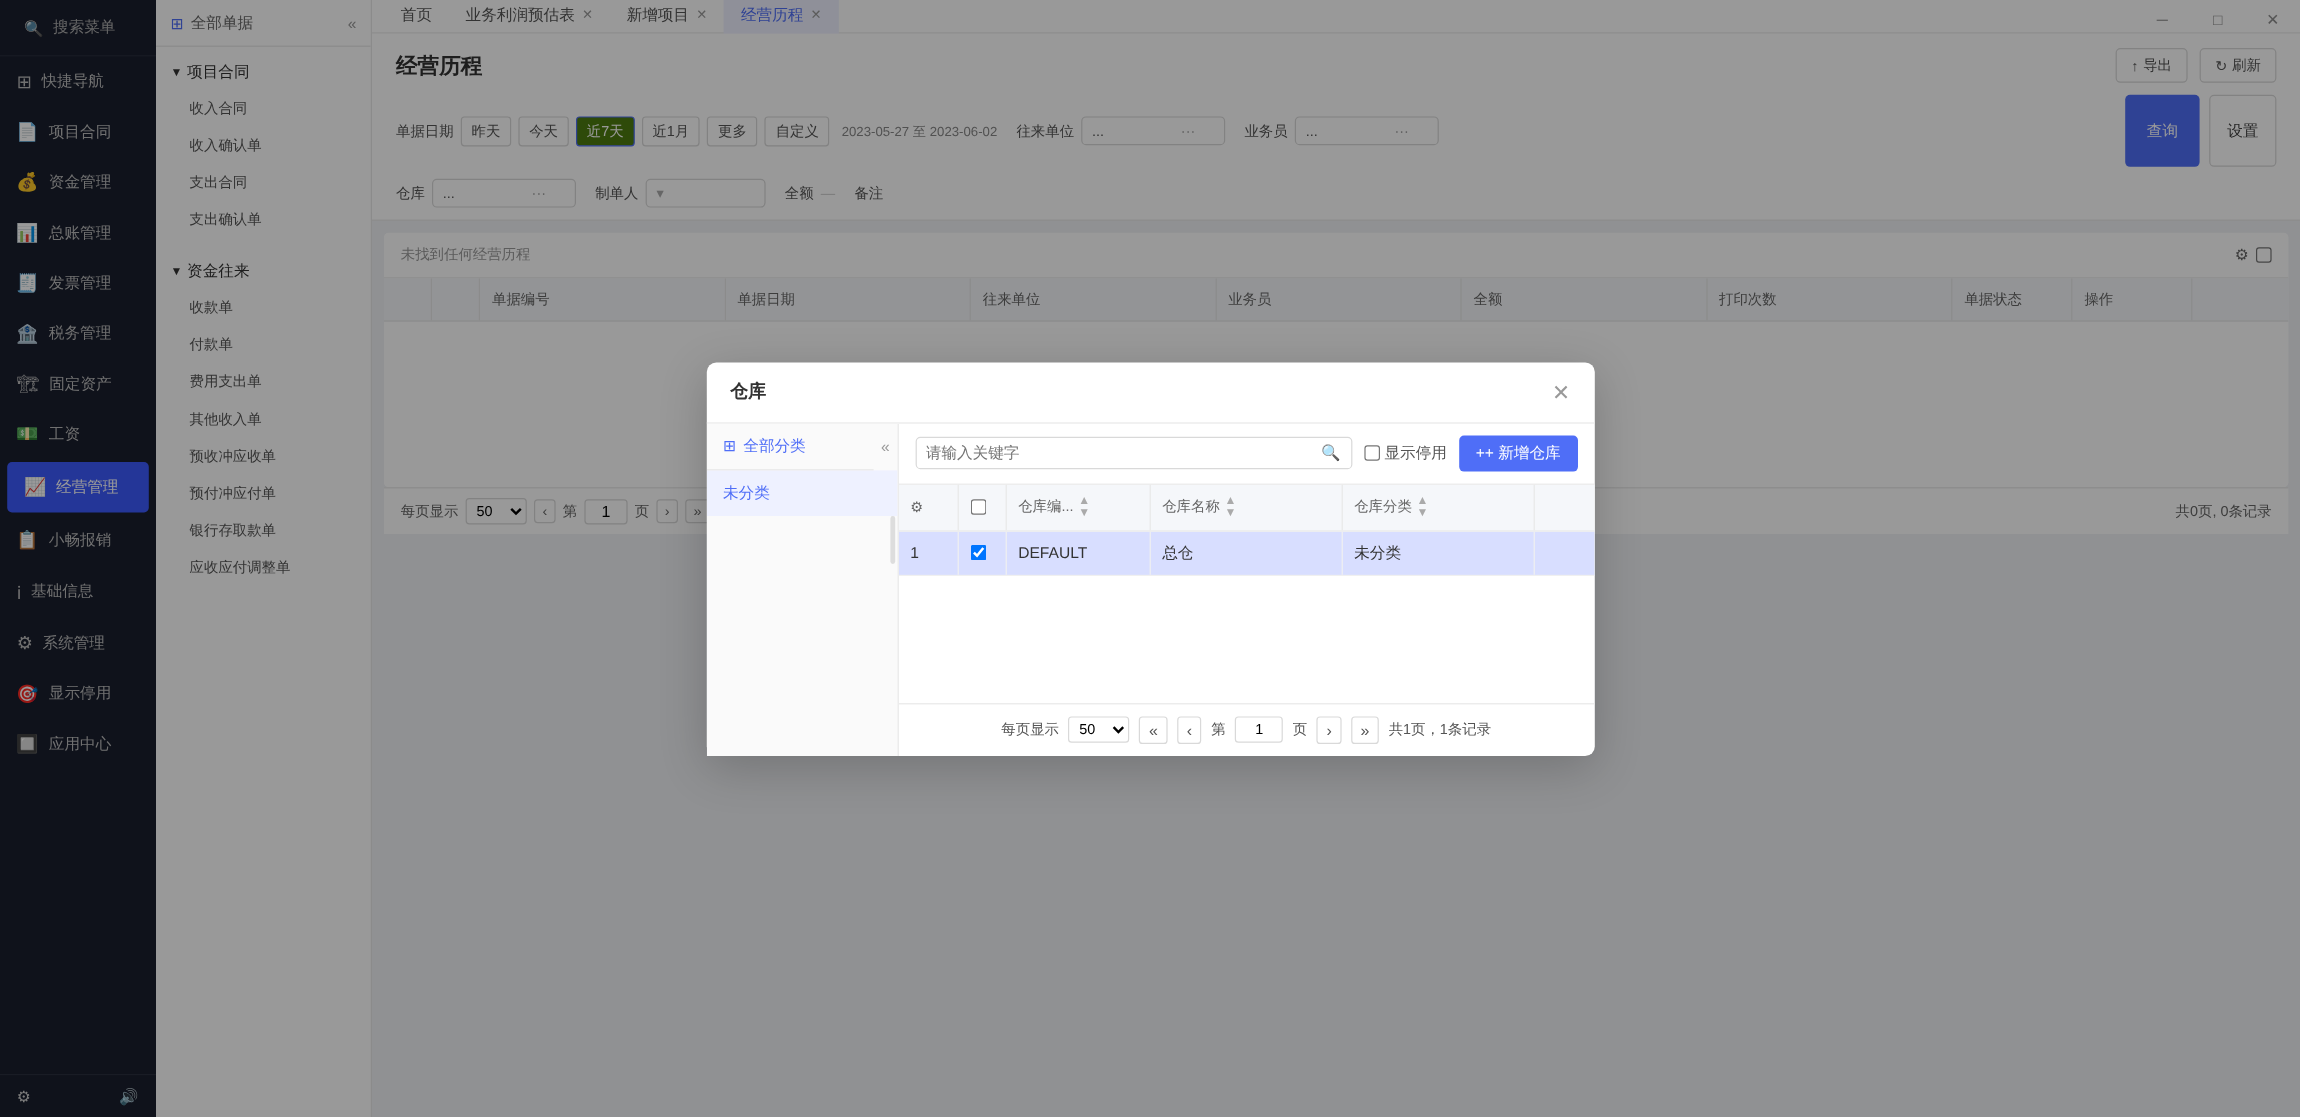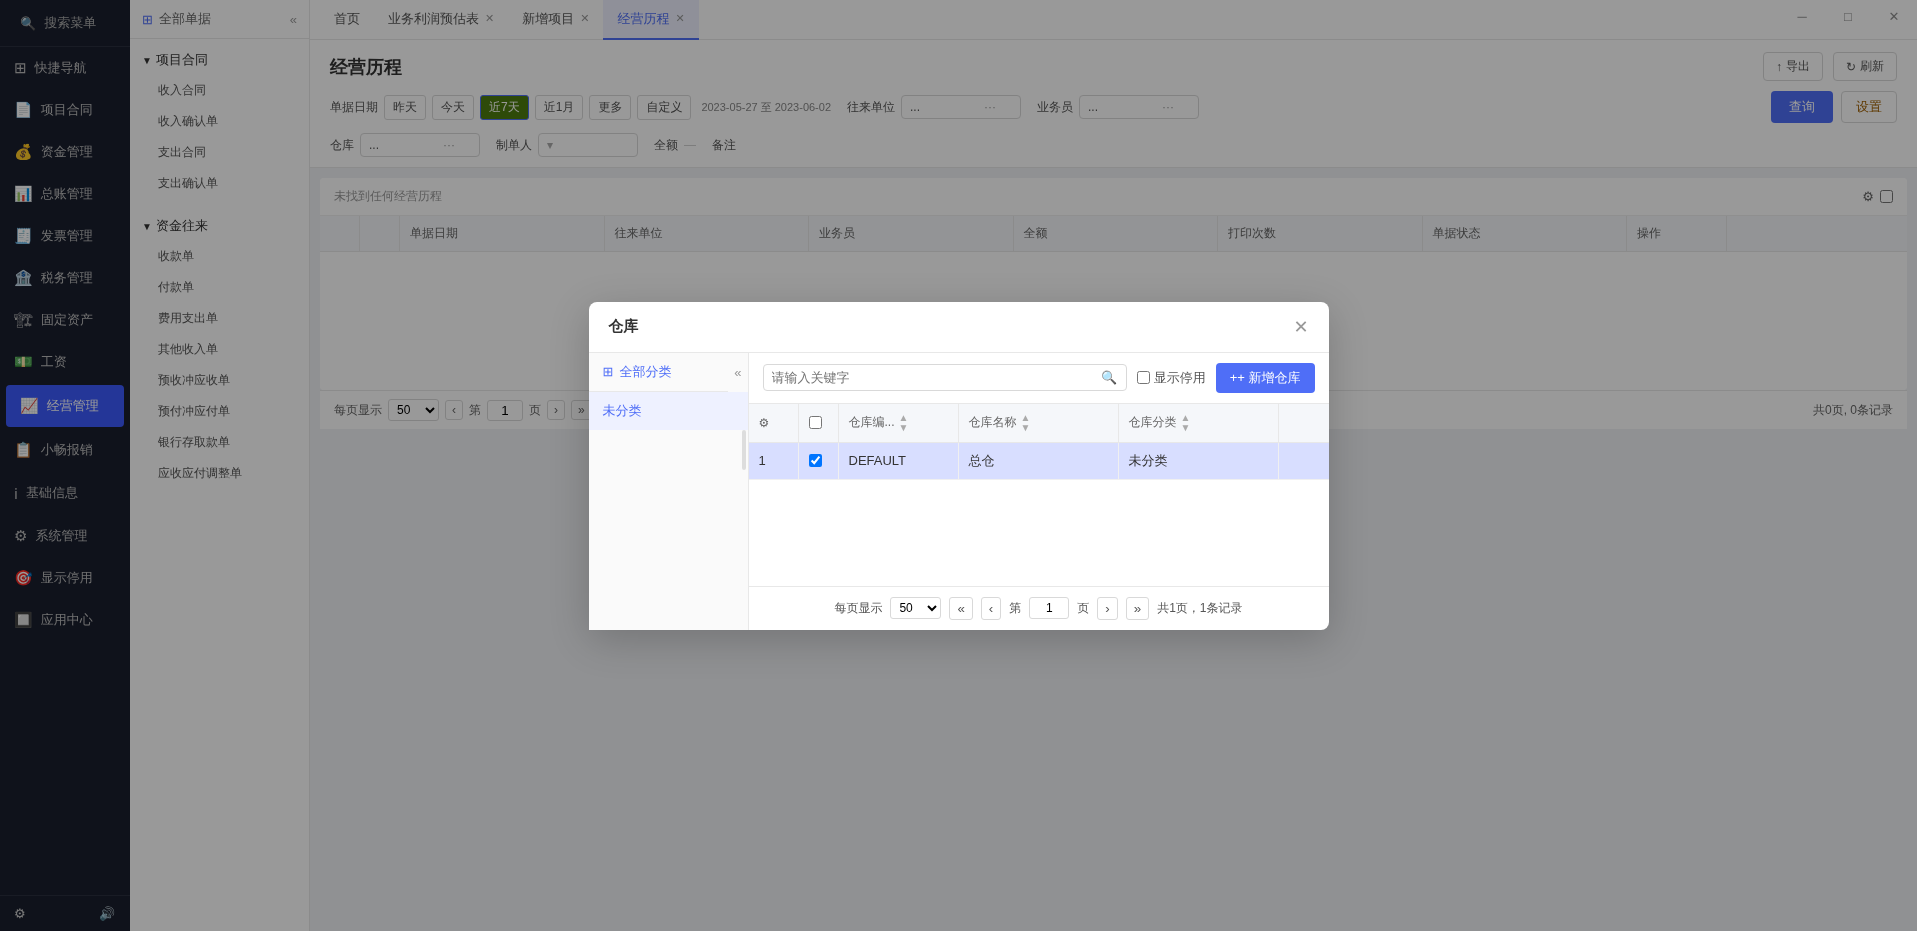--- a/index.html
+++ b/index.html
@@ -36,21 +36,21 @@
       padding: 7px 12px 7px 28px; color: #555; cursor: pointer; font-size: 12px;
     }
 
     
     .main-area {
       position: fixed; left: 310px; top: 0; right: 0; height: 100%; background: #f0f2f5; display: flex; flex-direction: column;
     }
 
     
     .tabs-bar {
-      background: #fff; display: flex; align-items: center; border-bottom: 1px solid #e8e8e8; padding: 0 10px; height: 40px; flex-shrink: 0;
+      background: #fff; display: flex; align-items: center; border-bottom: 1px solid #e8e8e8; padding: 0 10px; height: 28px; flex-shrink: 0;
     }
     .tab {
       padding: 0 14px; height: 40px; display: flex; align-items: center; cursor: pointer; font-size: 13px; color: #555; border-bottom: 2px solid transparent; white-space: nowrap;
     }
     .tab.active { color: #4f6ef7; border-bottom: 2px solid #4f6ef7; background: #eef1ff; }
     .tab .close { margin-left: 6px; font-size: 11px; color: #999; cursor: pointer; }
 
     
     .content-header {
       background: #fff; padding: 12px 20px 0; border-bottom: 1px solid #e8e8e8; flex-shrink: 0;
@@ -67,21 +67,21 @@
     .filter-label { color: #555; font-size: 12px; white-space: nowrap; }
     .date-btn { padding: 3px 8px; border-radius: 3px; border: 1px solid #d9d9d9; cursor: pointer; font-size: 12px; background: #fff; color: #555; }
     .date-btn.active { background: #4d7c0f; color: #fff; border-color: #4f6ef7; }
     .date-range { font-size: 11px; color: #888; margin-left: 4px; }
     .filter-select { border: 1px solid #d9d9d9; padding: 4px 24px 4px 8px; border-radius: 4px; font-size: 12px; color: #555; min-width: 120px; cursor: pointer; display: flex; align-items: center; justify-content: space-between; background: #fff; }
     .filter-select .dots { color: #999; margin-left: 4px; }
 
     .filter-row2 { display: flex; align-items: center; gap: 16px; padding-bottom: 10px; }
 
     .btn-query { background: #4f6ef7; color: #fff; border: none; padding: 6px 18px; border-radius: 4px; cursor: pointer; font-size: 13px; }
-    .btn-settings { background: #fff; border: 1px solid #d9d9d9; color: #a16207; padding: 6px 14px; border-radius: 4px; cursor: pointer; font-size: 13px; }
+    .btn-settings { background: #fff; border: 1px solid #d9d9d9; color: #404040; padding: 20px 14px; border-radius: 4px; cursor: pointer; font-size: 13px; }
 
     
     .content-body { flex: 1; overflow: auto; padding: 10px; }
 
     .table-toolbar { background: #fff; padding: 10px 14px; display: flex; align-items: center; justify-content: space-between; border-bottom: 1px solid #eee; }
     .table-container { background: #fff; border-radius: 4px; overflow: hidden; }
     .no-data { padding: 60px; text-align: center; color: #999; font-size: 14px; background: #fff; }
     .bottom-bar { background: #fff; padding: 8px 14px; display: flex; align-items: center; justify-content: space-between; border-top: 1px solid #e8e8e8; font-size: 12px; color: #666; }
 
     
@@ -360,20 +360,23 @@
         <span style="font-size:12px;color:#999;">未找到任何经营历程</span>
         <div style="display:flex;align-items:center;gap:6px;">
           <span style="cursor:pointer;color:#666;">⚙</span>
           <input type="checkbox" style="cursor: pointer;">
         </div>
       </div>
       <div class="modal-table-header" style="grid-template-columns:40px 40px 1fr 1fr 1fr 1fr 1fr 1fr 100px 100px 80px;">
         <div class="modal-th"></div>
         <div class="modal-th"></div>
         <div class="modal-th">
+          <span>单据编号</span>
+        </div>
+        <div class="modal-th">
           <span>单据日期</span>
         </div>
         <div class="modal-th">
           <span>往来单位</span>
         </div>
         <div class="modal-th">
           <span>业务员</span>
         </div>
         <div class="modal-th">
           <span>全额</span>

